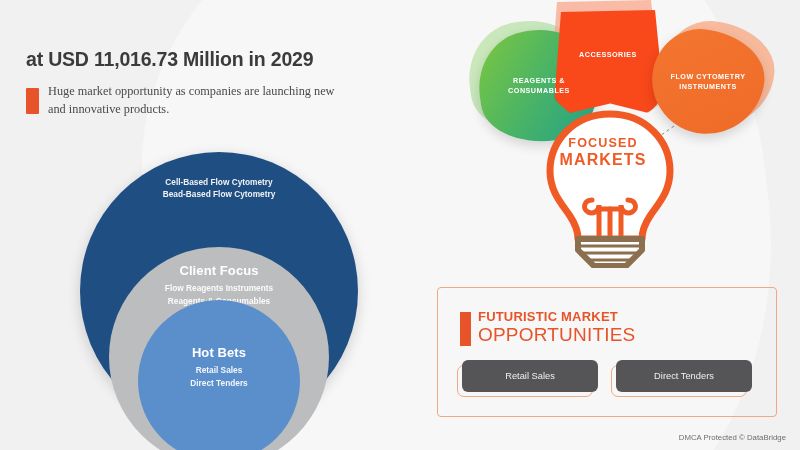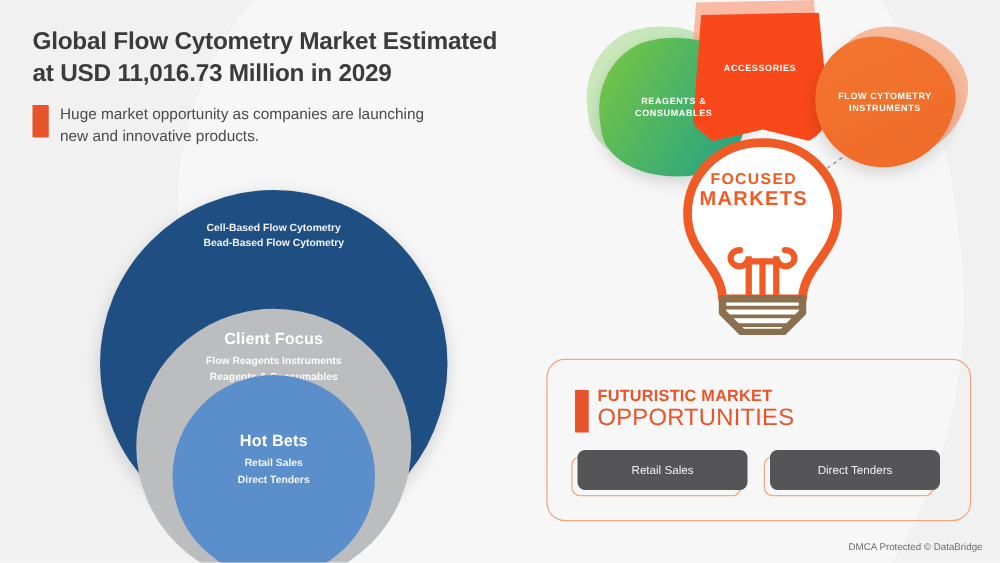--- a/index.html
+++ b/index.html
@@ -19,21 +19,21 @@
     transform:rotate(-7deg);
     pointer-events:none;
   }
 
   
   .header{position:absolute;left:26px;top:20px;width:400px;}
   .title{
     font-size:19.5px;font-weight:bold;color:#3b3b3b;
     line-height:1.34;letter-spacing:-0.2px;margin:0;
   }
-  .sub-row{display:flex;align-items:flex-start;margin-top:11px;gap:9px;}
+  .sub-row{display:flex;align-items:center;margin-top:11px;gap:9px;font-family:Liberation Serif, serif;}
   .sub-bar{
     width:13px;height:26px;background:#e8542a;flex:0 0 13px;margin-top:1px;
     border-radius:1px;
   }
   .subtitle{
     font-size:12.3px;color:#4a4a4a;line-height:1.42;margin:0;max-width:300px;
   }
 
   
   .circles{position:absolute;left:80px;top:152px;width:280px;height:282px;}
@@ -121,21 +121,21 @@
   .bulb-text{
     position:absolute;left:96px;top:128px;width:110px;text-align:center;
     color:#ef5a25;z-index:6;pointer-events:none;
   }
   .bulb-text .l1{font-size:12.6px;font-weight:bold;letter-spacing:1.1px;}
   .bulb-text .l2{font-size:16px;font-weight:bold;letter-spacing:1.1px;margin-top:1px;}
 
   
   .panel{
     position:absolute;left:437px;top:287px;width:340px;height:130px;
-    border:1.2px solid #f0a982;border-radius:15px;box-sizing:border-box;
+    border:1.2px solid #f0a982;border-radius:4px;box-sizing:border-box;
   }
   .panel-head{display:flex;align-items:flex-start;margin:22px 0 0 22px;gap:7px;}
   .panel-bar{width:11px;height:34px;background:#e8542a;flex:0 0 11px;margin-top:2px;}
   .panel-t1{font-size:13px;font-weight:bold;color:#e8542a;letter-spacing:.2px;line-height:1.05;}
   .panel-t2{font-size:19px;color:#e8542a;letter-spacing:.2px;line-height:1.05;margin-top:1px;}
   .btn-row{display:flex;margin:14px 0 0 24px;gap:18px;}
   .btn-wrap{position:relative;width:136px;height:32px;}
   .btn-outline{
     position:absolute;left:-5px;top:5px;width:136px;height:32px;
     border:1.2px solid #f0a982;border-radius:7px;box-sizing:border-box;
@@ -153,21 +153,21 @@
 </style>
 </head>
 <body>
 
 <div id="stage">
 
   <div class="bg-swath"></div>
 
   <div class="header">
     <h1 class="title">
-      <span>Global Flow Cytometry Market Estimated</span><br>
+      <br>
       <span>at USD  11,016.73 Million in 2029</span>
     </h1>
     <div class="sub-row">
       <div class="sub-bar"></div>
       <p class="subtitle">Huge market opportunity as companies are launching new and innovative products.</p>
     </div>
   </div>
 
   <div class="circles">
 

